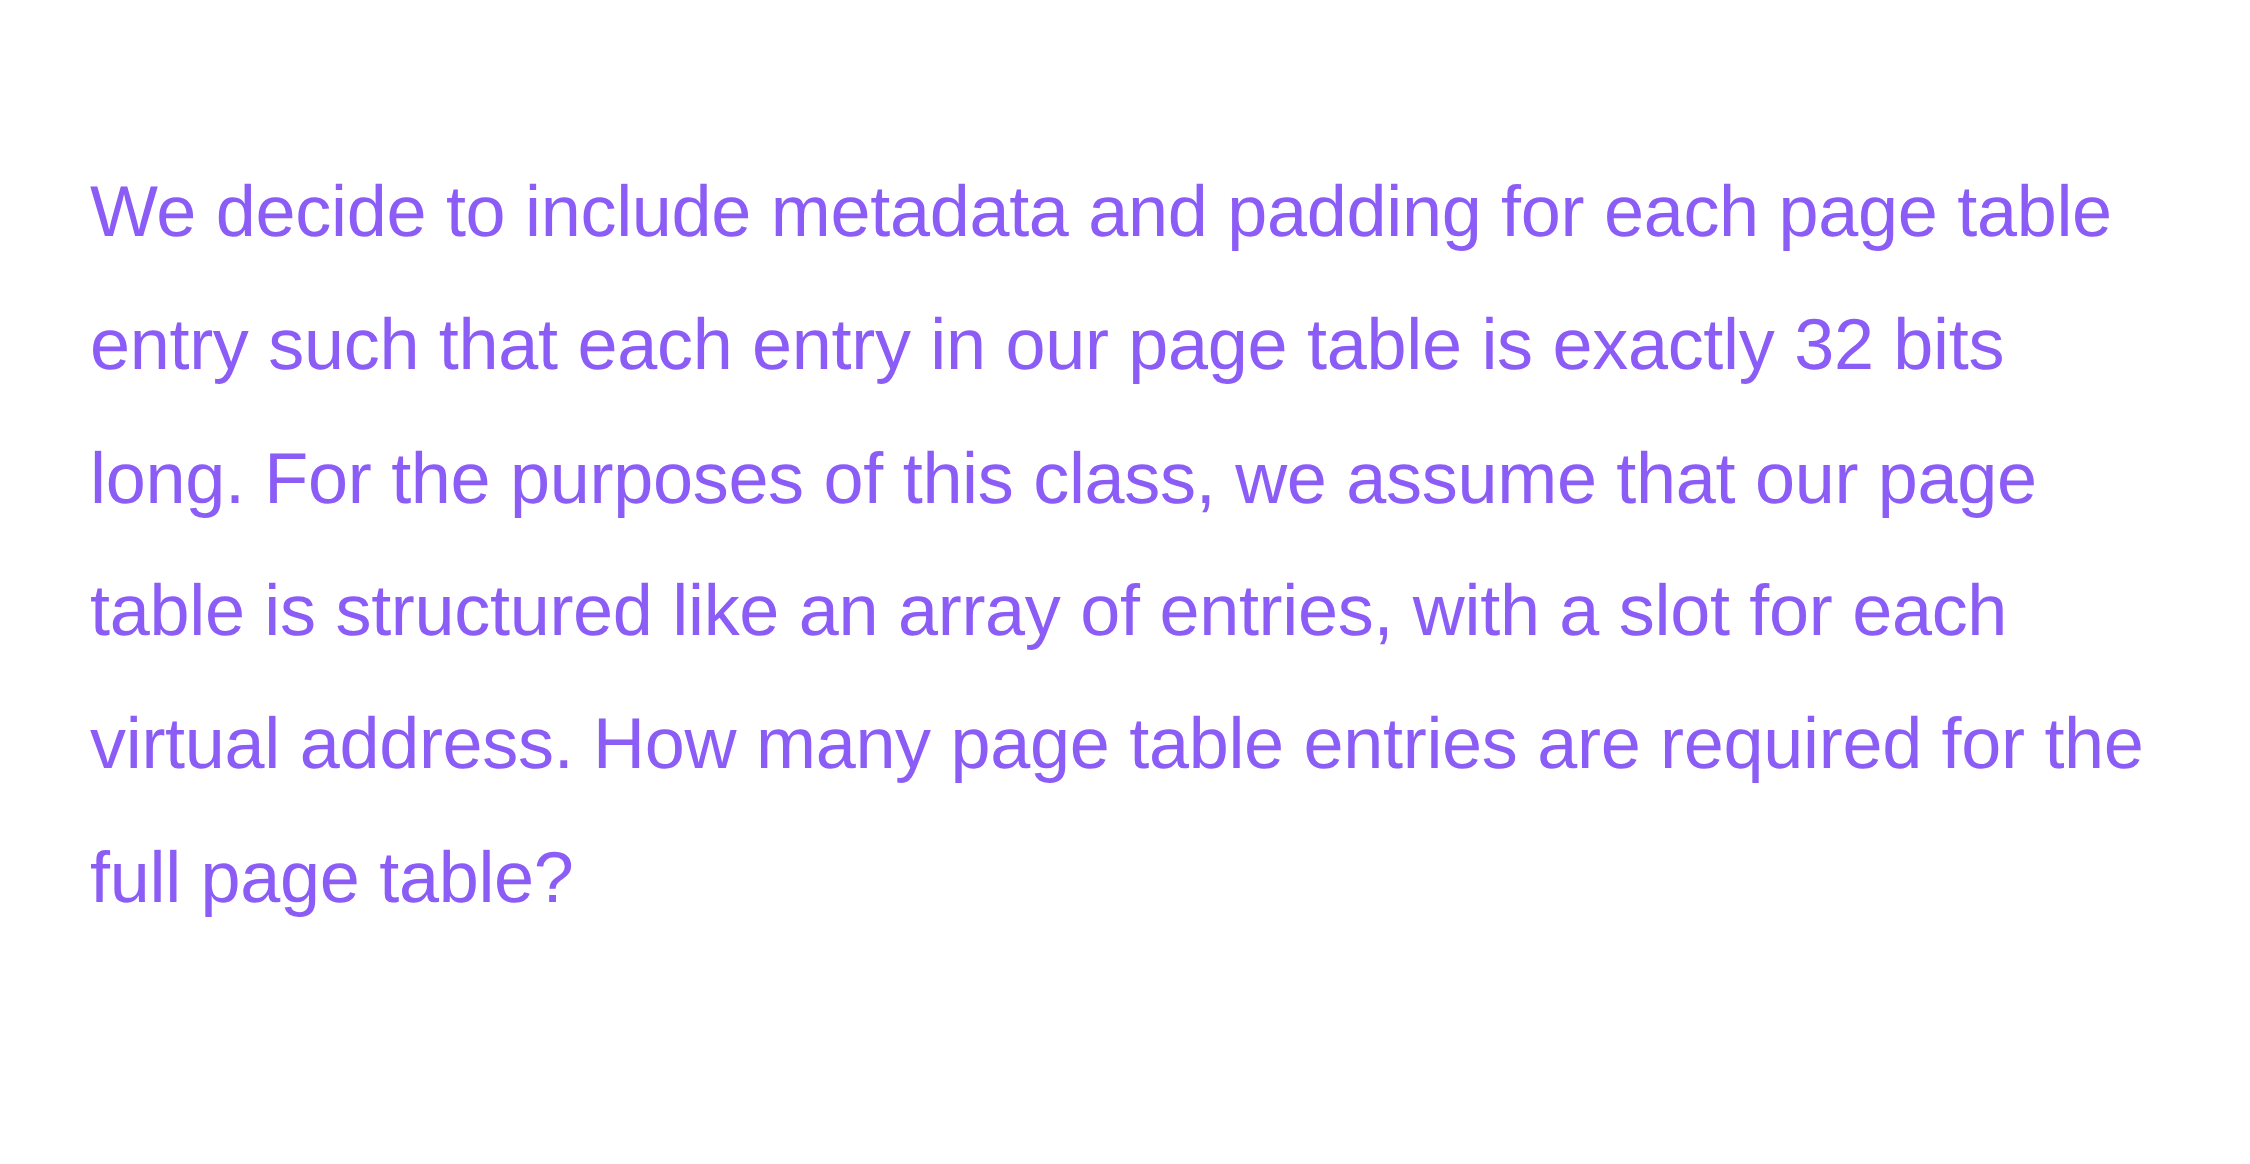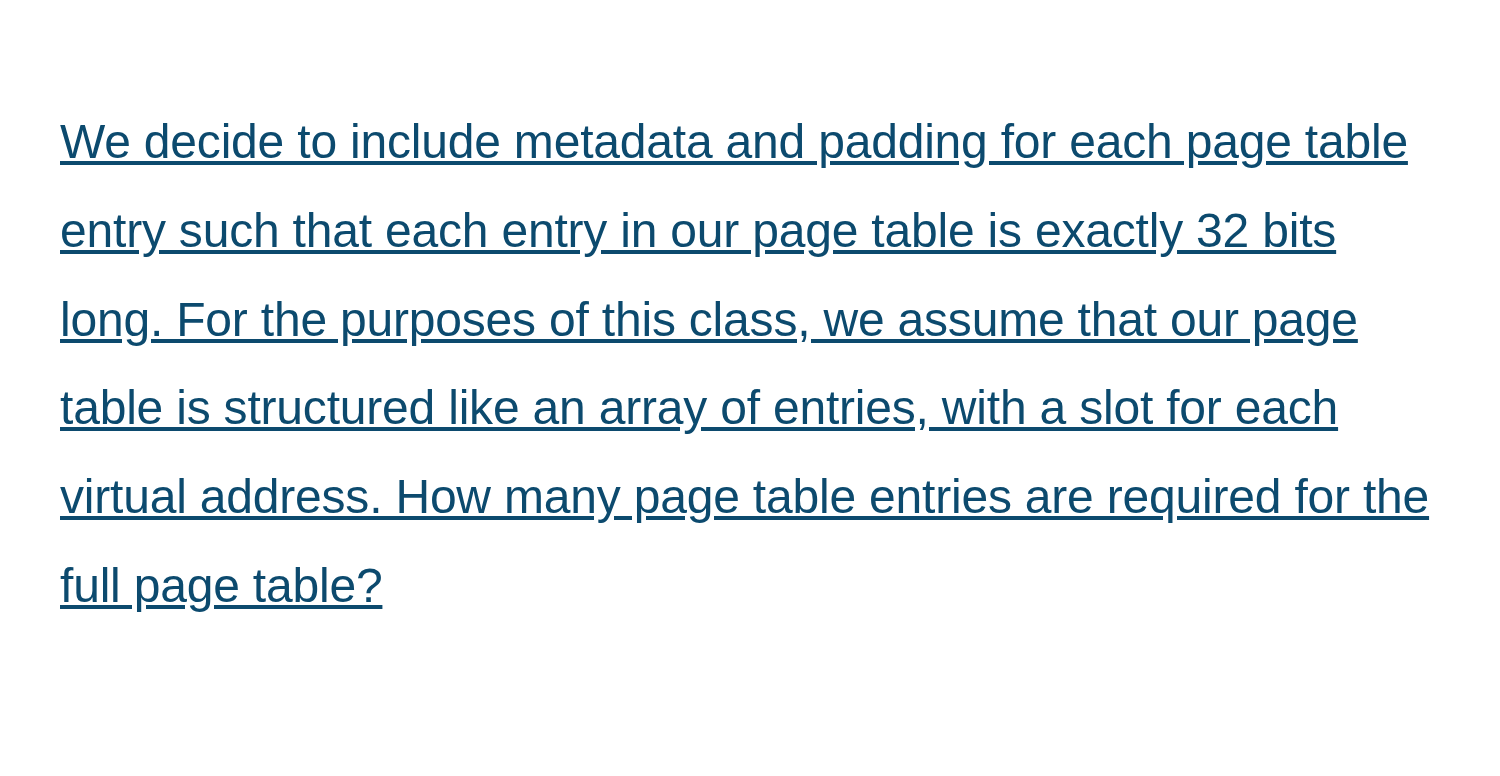--- a/index.html
+++ b/index.html
@@ -10,22 +10,21 @@
     body {
       background: #ffffff;
       font-family: -apple-system, BlinkMacSystemFont, "Segoe UI", Helvetica, Arial, sans-serif;
       width: 1500px;
       height: 776px;
       padding: 98px 60px 60px 60px;
     }
     .question-text {
       font-size: 48px;
       line-height: 1.85;
-      color: #0c4a6e;
+      color: #8b5cf6;
       font-weight: 400;
       letter-spacing: -0.2px;
-      text-decoration: underline;
     }
   </style>
 </head>
 <body>
 
 <p class="question-text">We decide to include metadata and padding for each page table entry such that each entry in our page table is exactly 32 bits long. For the purposes of this class, we assume that our page table is structured like an array of entries, with a slot for each virtual address. How many page table entries are required for the full page table?</p>
 
 </body></html>

